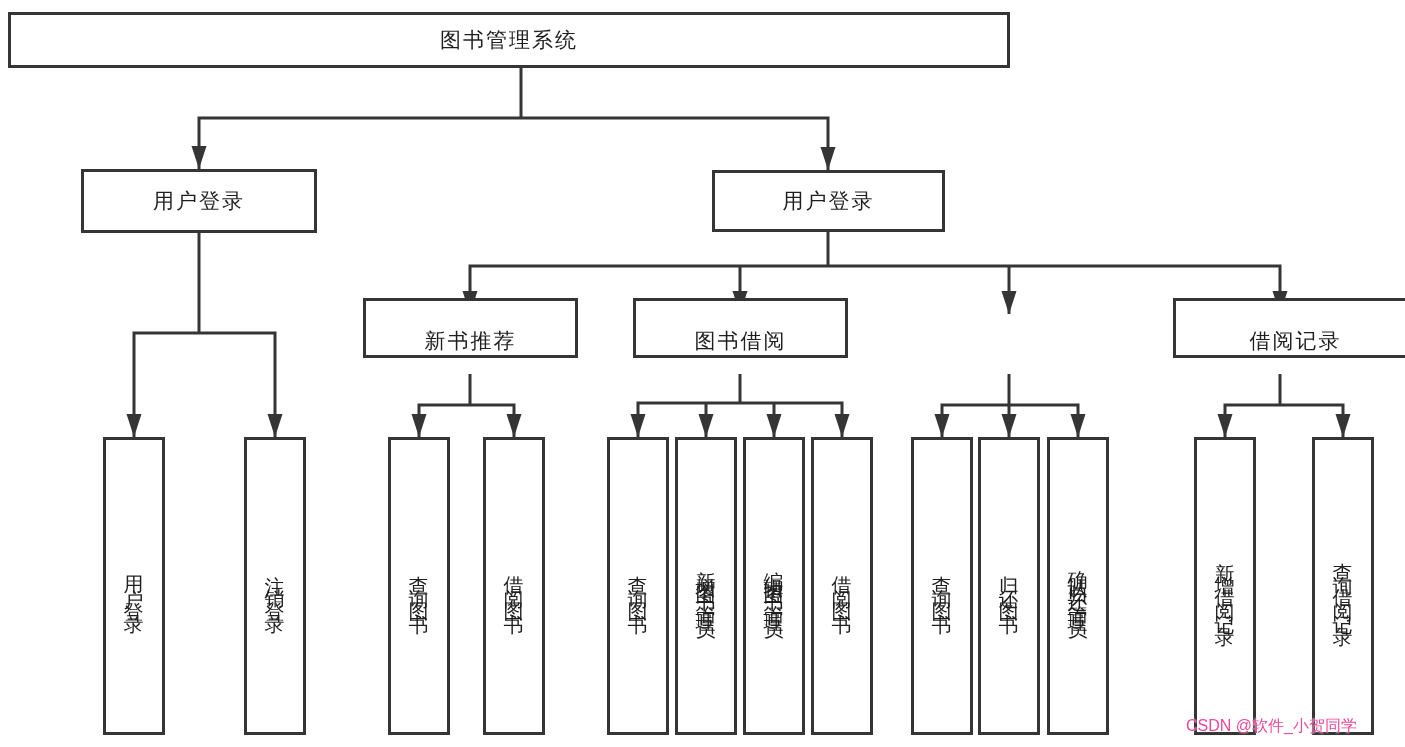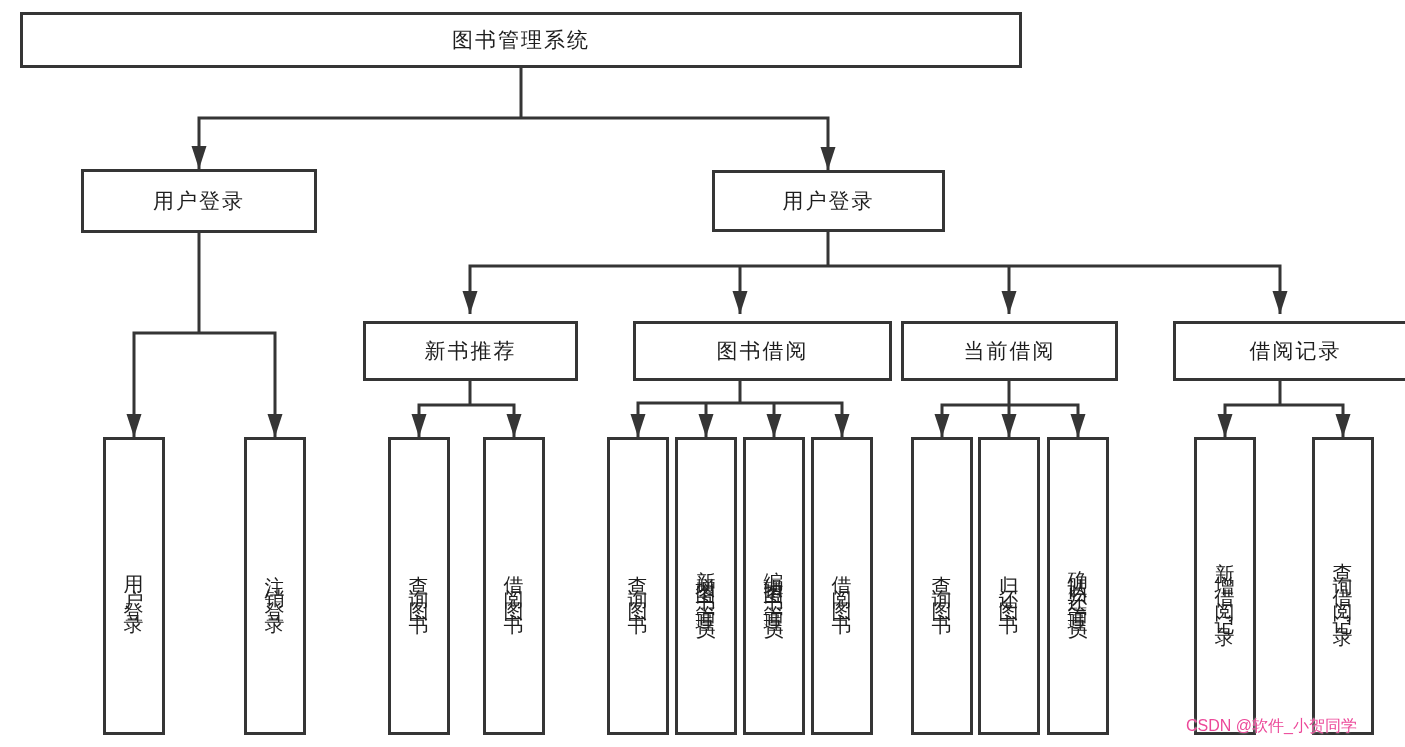--- a/index.html
+++ b/index.html
@@ -28,24 +28,24 @@
     border: 3px solid #353535;
     display: flex;
     align-items: center;
     justify-content: center;
     color: #1e1e1e;
     font-size: 21px;
     letter-spacing: 2px;
     z-index: 2;
     white-space: nowrap;
   }
-  .root-box  { left: 20px;  top: 12px;  width: 1002px; height: 56px; }
+  .root-box  { left: 8px;  top: 12px;  width: 1002px; height: 56px; }
   .lvl2-a    { left: 81px;  top: 169px; width: 236px;  height: 64px; }
   .lvl2-b    { left: 712px; top: 170px; width: 233px;  height: 62px; }
-  .lvl3      { top: 321px;  height: 60px; }
+  .lvl3      { top: 298px;  height: 60px; align-items: flex-end; }
   .leaf {
     position: absolute;
     box-sizing: border-box;
     top: 437px;
     width: 62px;
     height: 298px;
     background: #ffffff;
     border: 3px solid #353535;
     display: flex;
     align-items: center;
@@ -122,25 +122,22 @@
   <div class="box lvl2-a">
     <span>用户登录</span>
   </div>
   <div class="box lvl2-b">
     <span>用户登录</span>
   </div>
 
   <div class="box lvl3" style="left:363px;width:215px;">
     <span>新书推荐</span>
   </div>
-  <div class="box lvl3" style="left:633px;width:259px;font-family:Liberation Mono, monospace;">
+  <div class="box lvl3" style="left:633px;width:215px;font-family:Liberation Mono, monospace;">
     <span>图书借阅</span>
-  </div>
-  <div class="box lvl3" style="left:901px;width:217px;">
-    <span>当前借阅</span>
   </div>
   <div class="box lvl3" style="left:1173px;width:245px;">
     <span>借阅记录</span>
   </div>
 
   <div class="leaf" style="left:103px;">
     <span class="vtext">用户登录</span>
   </div>
   <div class="leaf" style="left:244px;">
     <span class="vtext">注销登录</span>

